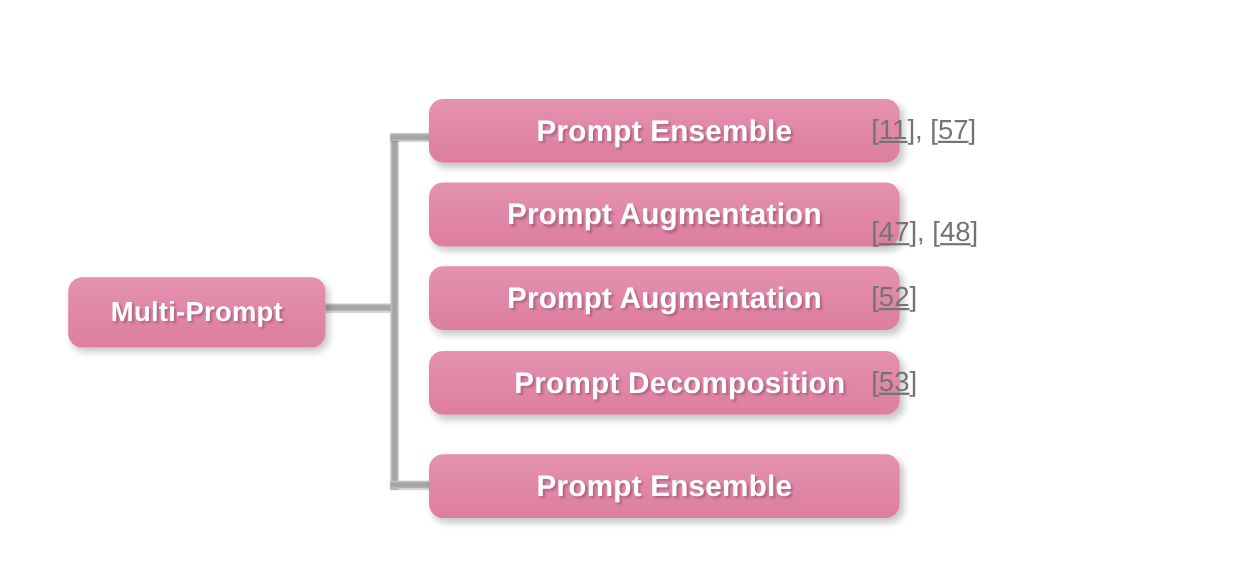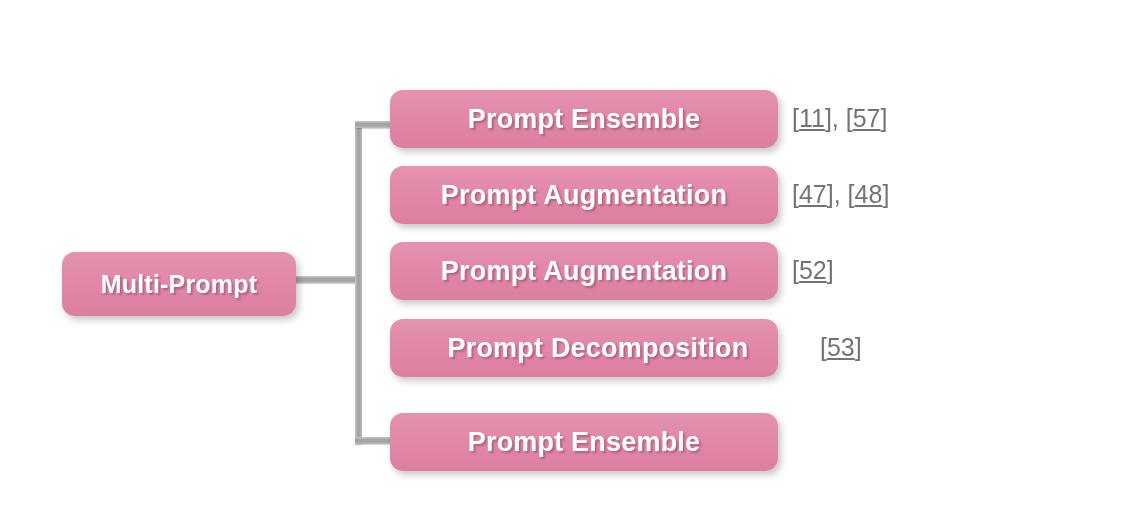--- a/index.html
+++ b/index.html
@@ -65,21 +65,21 @@
   #root-node {
     left: 62px;
     top: 252px;
     width: 234px;
     height: 64px;
   }
   #root-node .node-label { font-size: 25px; }
 
   .child-node {
     left: 390px;
-    width: 388px;
+    width: 428px;
     height: 58px;
   }
   #node-0 { top: 90px; }
   #node-1 { top: 166px; }
   #node-2 { top: 242px; }
   #node-3 { top: 319px; padding-left: 28px; }
   #node-4 { top: 413px; }
 
   
   .citation {
@@ -89,23 +89,23 @@
     font-size: 25px;
     font-weight: normal;
     white-space: nowrap;
     font-family: "Liberation Sans", sans-serif;
   }
   .citation .ref-num {
     text-decoration: underline;
     text-underline-offset: 2px;
   }
   #citation-0 { top: 104px; }
-  #citation-1 { top: 180px; }
+  #citation-1 { top: 197px; }
   #citation-2 { top: 256px; }
-  #citation-3 { top: 333px; margin-left: 28px; }
+  #citation-3 { top: 333px; }
 </style>
 </head>
 <body>
 
 <div id="diagram">
 
   <div class="connector horz" id="trunk-line"></div>
   <div class="connector vert" id="spine-line"></div>
   <div class="connector horz" id="branch-top-line"></div>
   <div class="connector horz" id="branch-bot-line"></div>

